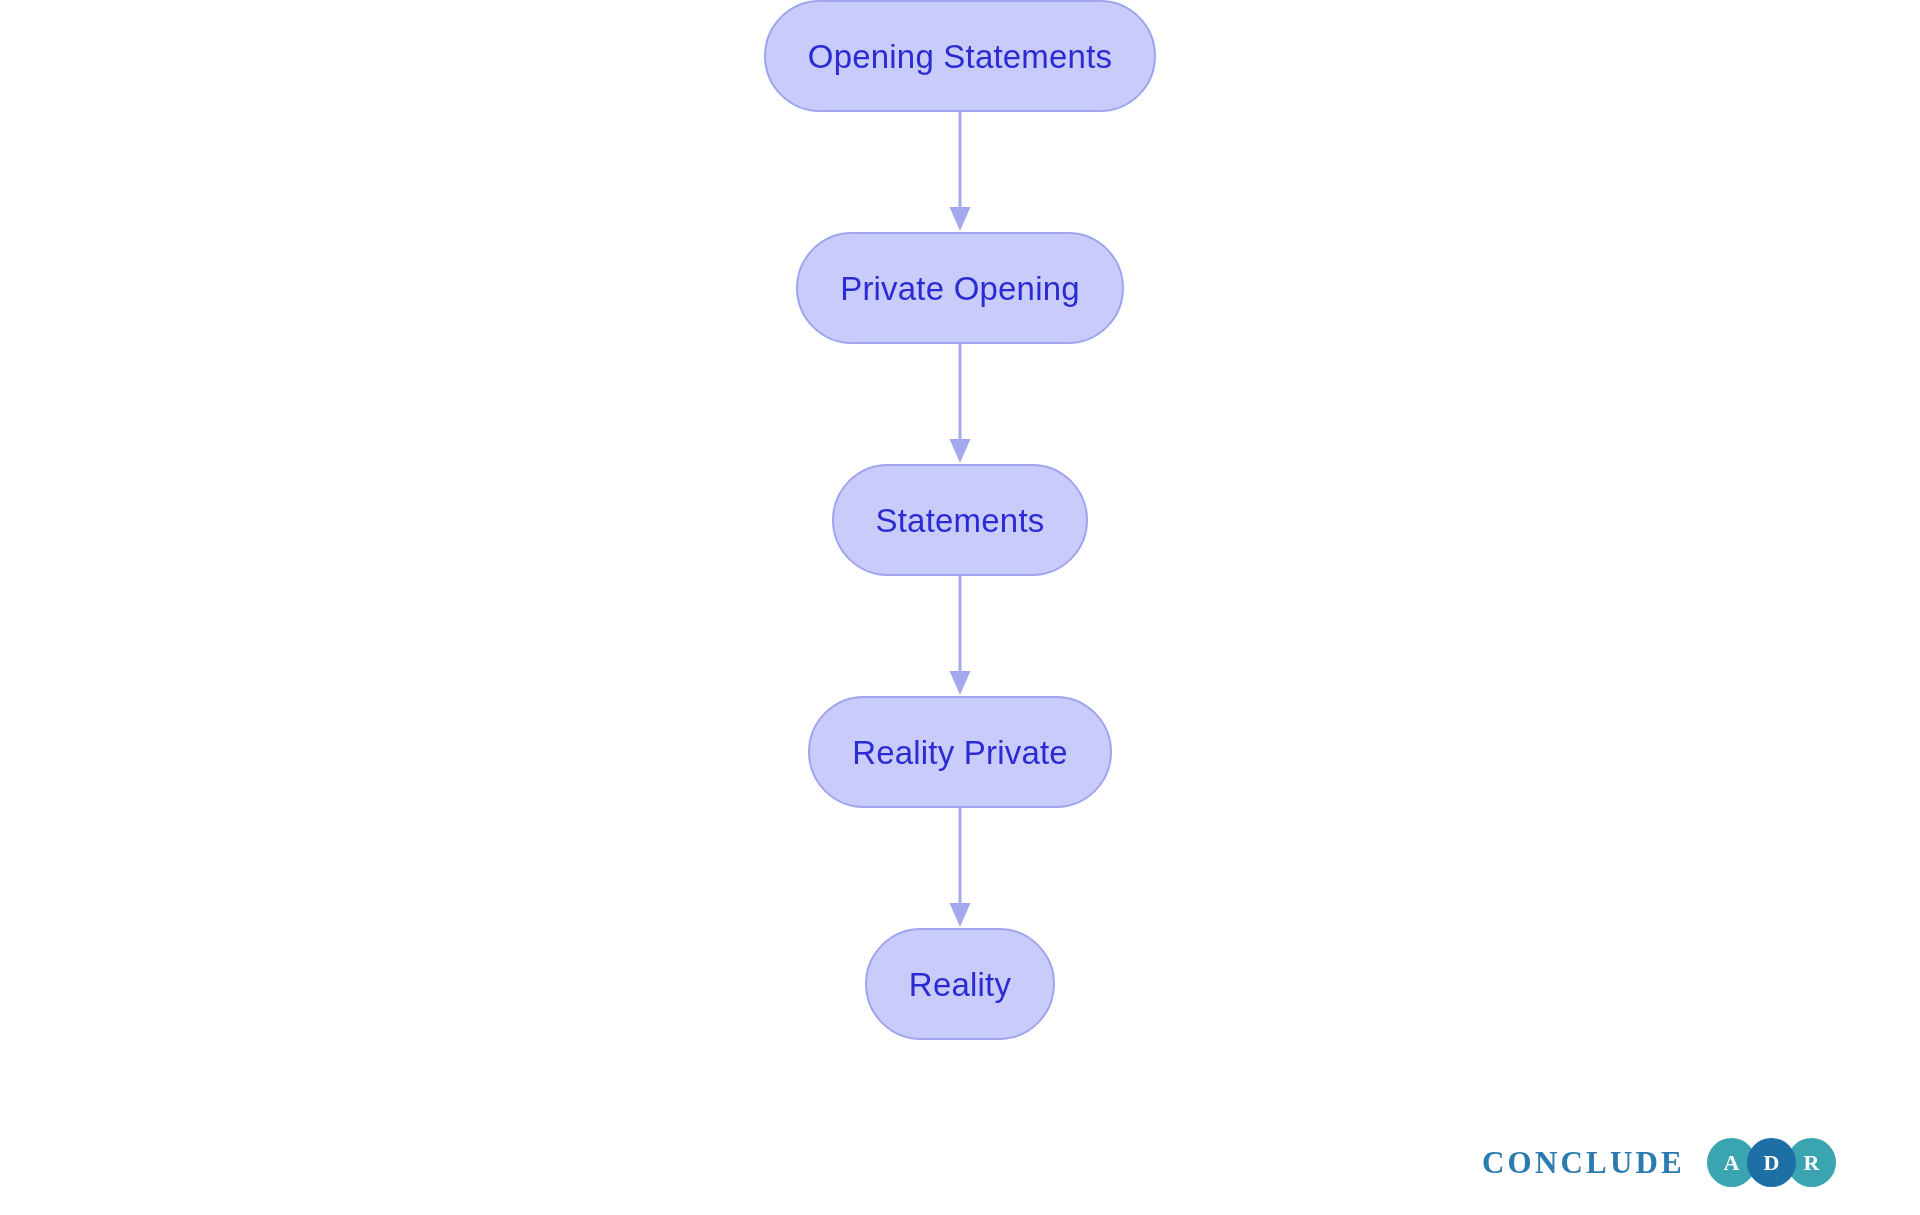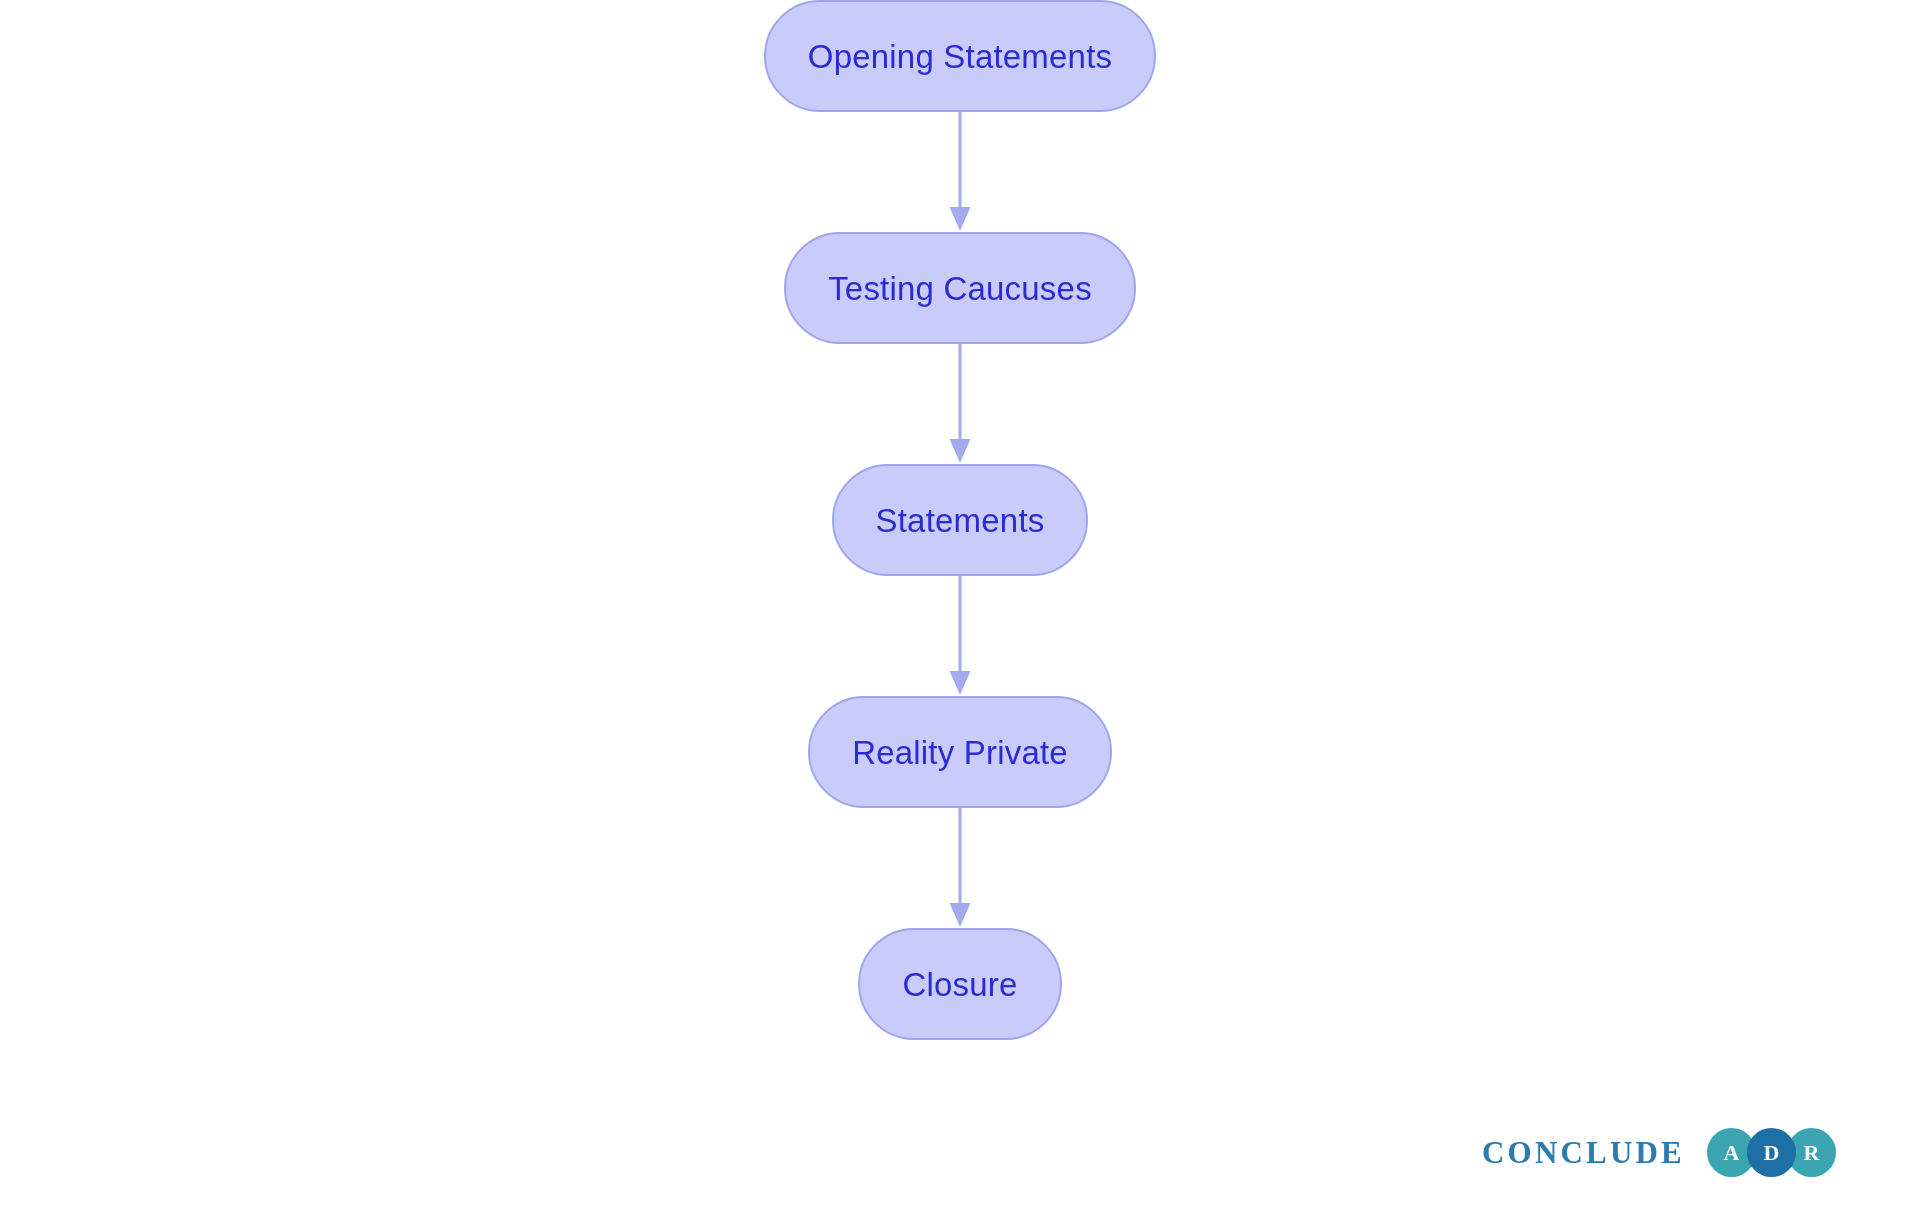--- a/index.html
+++ b/index.html
@@ -60,21 +60,21 @@
   .connector {
     width: 24px;
     height: 120px;
     display: block;
   }
 
   
   #brand-logo {
     position: absolute;
     right: 84px;
-    bottom: 38px;
+    bottom: 28px;
     display: flex;
     align-items: center;
     gap: 22px;
   }
 
   .brand-wordmark {
     font-family: "Liberation Serif", serif;
     font-weight: 700;
     font-size: 31px;
     letter-spacing: 3.2px;
@@ -114,21 +114,21 @@
     <div class="node">
       <span class="node-label">Opening Statements</span>
     </div>
 
     <svg class="connector" viewBox="0 0 24 120" xmlns="http://www.w3.org/2000/svg">
       <line x1="12" y1="0" x2="12" y2="96" stroke="#a5aaee" stroke-width="3"></line>
       <polygon points="1.5,95 22.5,95 12,119" fill="#a5aaee"></polygon>
     </svg>
 
     <div class="node">
-      <span class="node-label">Testing Caucuses</span>
+      <span class="node-label">Private Opening</span>
     </div>
 
     <svg class="connector" viewBox="0 0 24 120" xmlns="http://www.w3.org/2000/svg">
       <line x1="12" y1="0" x2="12" y2="96" stroke="#a5aaee" stroke-width="3"></line>
       <polygon points="1.5,95 22.5,95 12,119" fill="#a5aaee"></polygon>
     </svg>
 
     <div class="node">
       <span class="node-label">Statements</span>
     </div>
@@ -141,21 +141,21 @@
     <div class="node">
       <span class="node-label">Reality Private</span>
     </div>
 
     <svg class="connector" viewBox="0 0 24 120" xmlns="http://www.w3.org/2000/svg">
       <line x1="12" y1="0" x2="12" y2="96" stroke="#a5aaee" stroke-width="3"></line>
       <polygon points="1.5,95 22.5,95 12,119" fill="#a5aaee"></polygon>
     </svg>
 
     <div class="node">
-      <span class="node-label">Closure</span>
+      <span class="node-label">Reality</span>
     </div>
 
   </div>
 </div>
 
 <div id="brand-logo">
   <span class="brand-wordmark">CONCLUDE</span>
   <span class="brand-circles">
     <span class="brand-circle c-a">A</span>
     <span class="brand-circle c-d">D</span>

